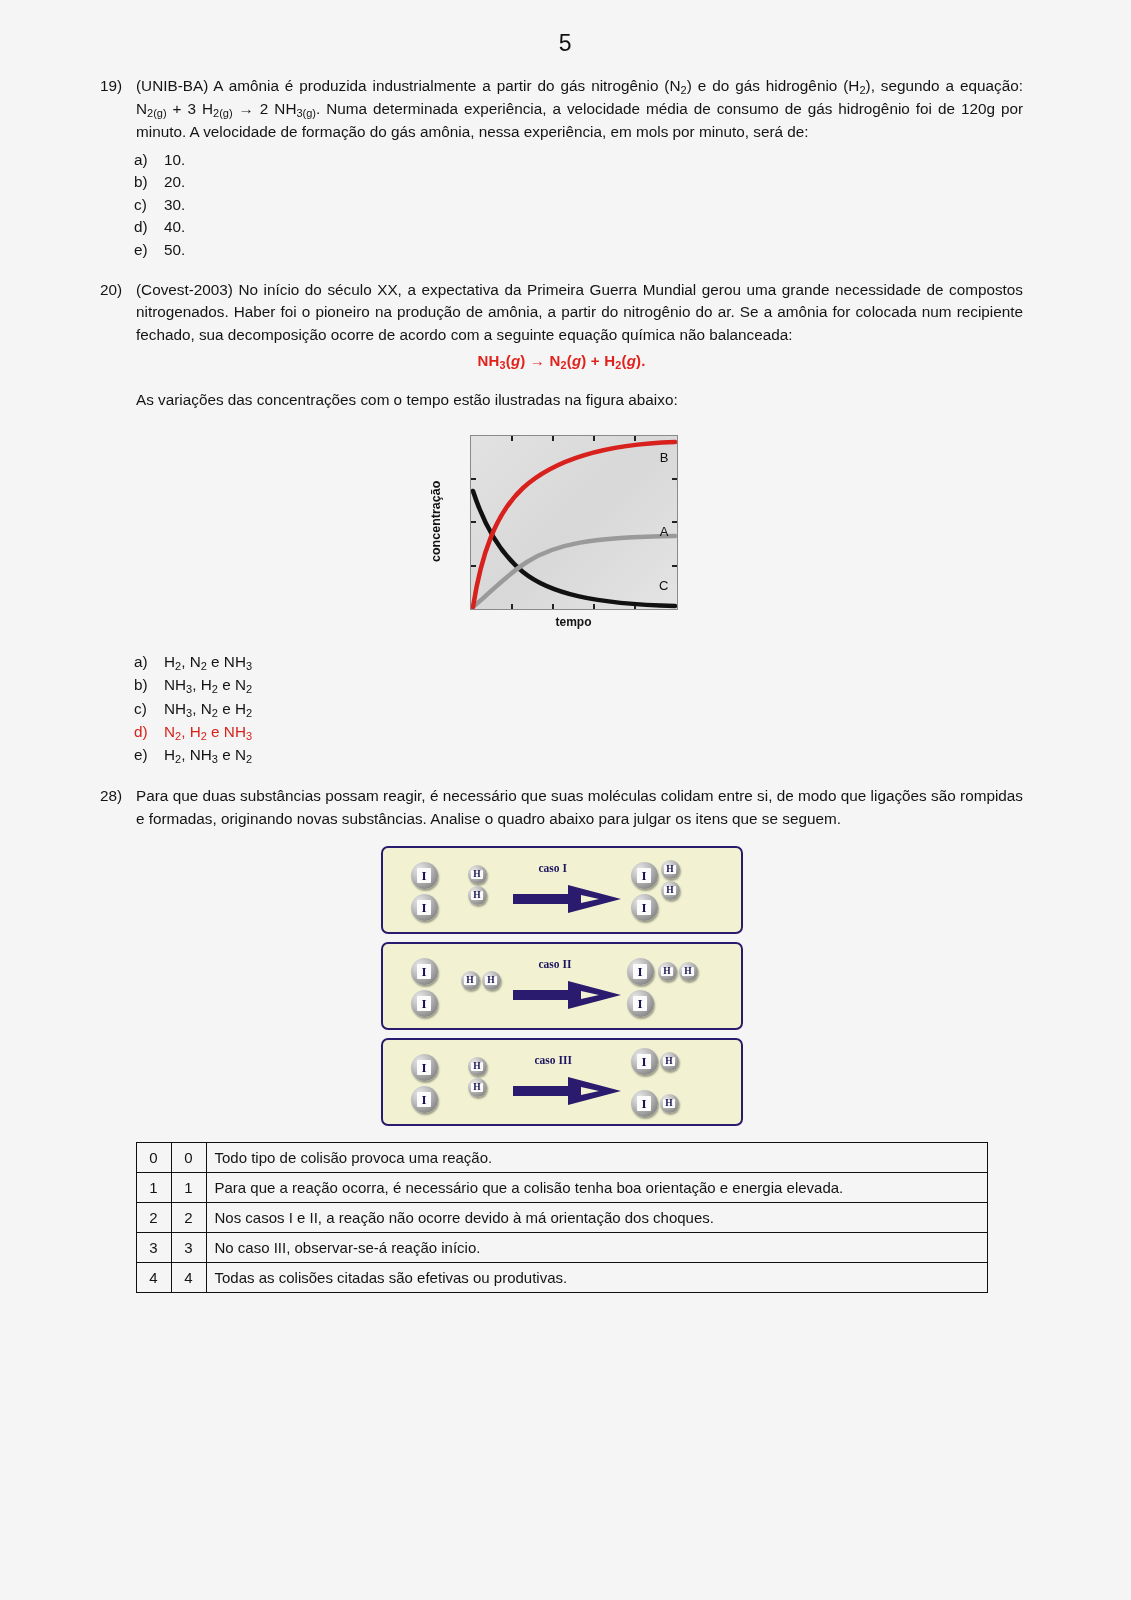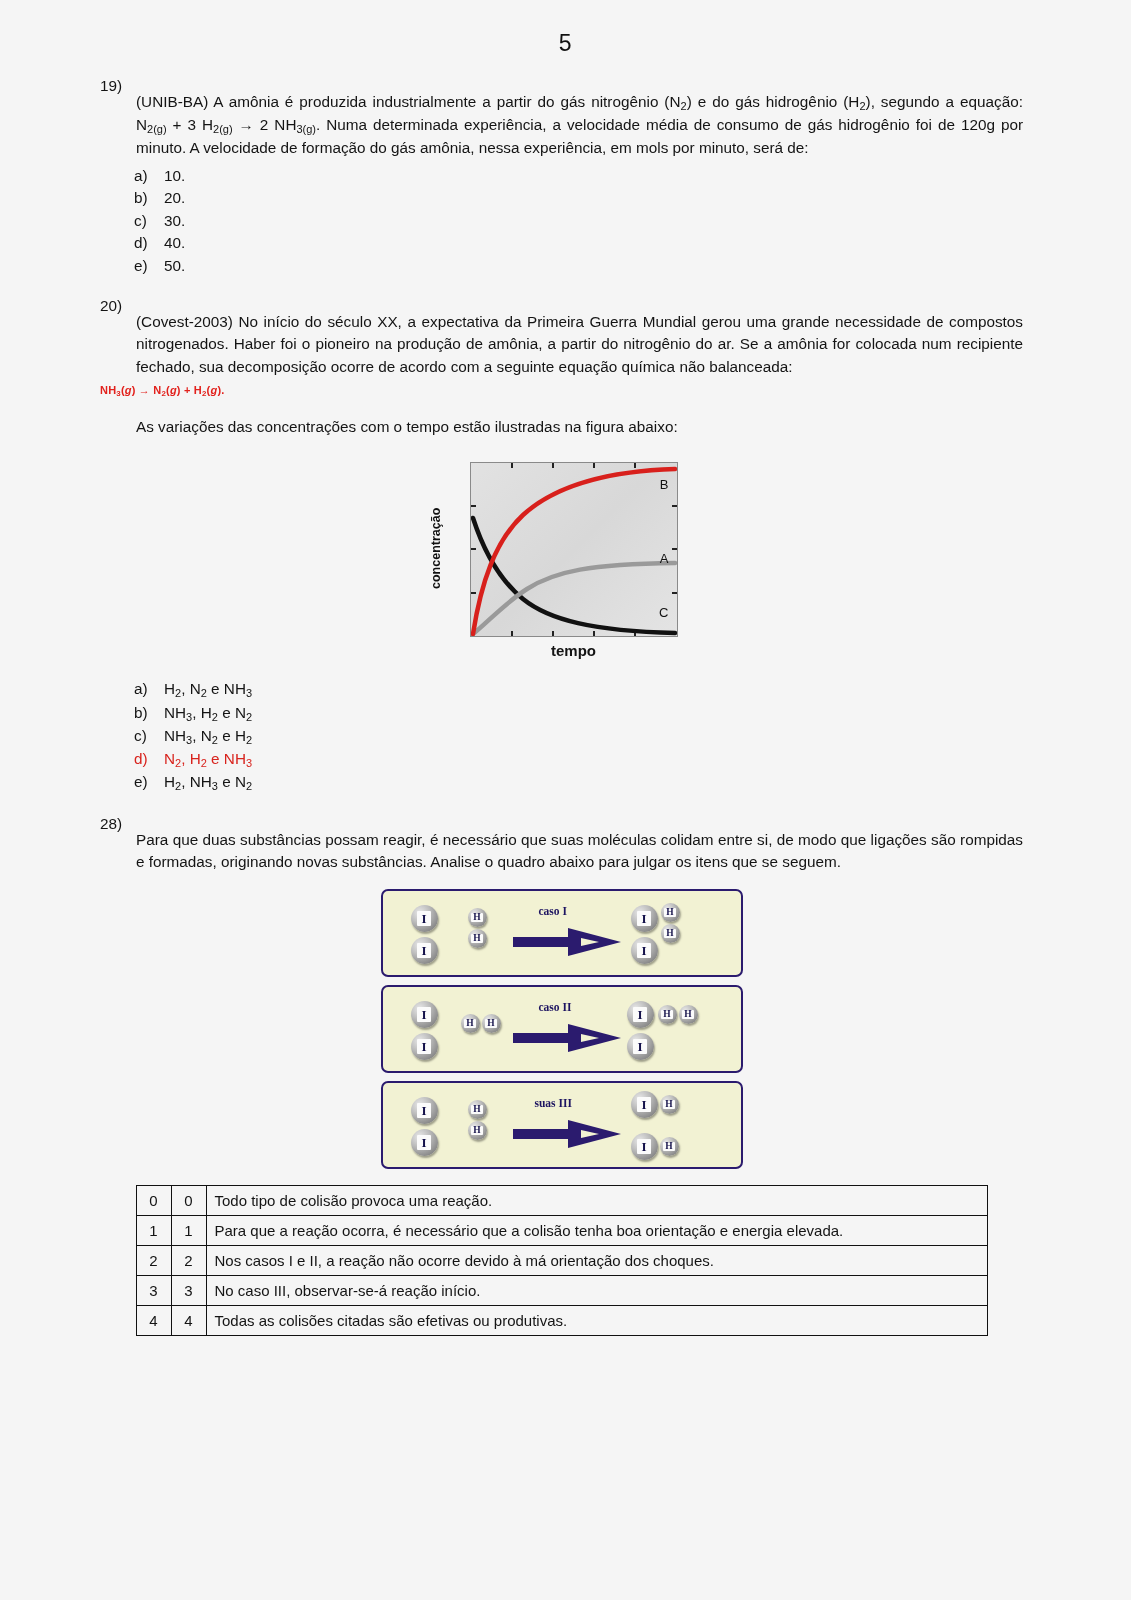--- a/index.html
+++ b/index.html
@@ -40,43 +40,42 @@
   }
   .q-num {
     width: 36px;
     flex: 0 0 36px;
     text-align: left;
     white-space: nowrap;
   }
   .q-body {
     flex: 1;
     text-align: justify;
-    margin-top: 16px;
   }
   sub { font-size: 0.72em; vertical-align: -0.28em; }
   .alts {
     margin-top: 5px;
     padding-left: 34px;
     font-size: 15.3px;
     line-height: 1.47;
   }
   .alt {
     display: flex;
   }
   .alt-letter {
     width: 30px;
     flex: 0 0 30px;
   }
   .alt-text { white-space: nowrap; }
   .answer { color: #d8231d; }
   .eq-line {
-    text-align: left;
+    text-align: center;
     color: #e2211c;
     font-weight: bold;
-    font-size: 11px;
+    font-size: 15px;
     margin-top: 6px;
     letter-spacing: 0.2px;
   }
   .eq-line i { font-style: italic; }
   .para {
     margin-top: 20px;
     padding-left: 36px;
     font-size: 15.3px;
   }
   .para2 {
@@ -124,21 +123,21 @@
     border: 1px solid #8a8a8a;
     box-sizing: border-box;
     overflow: visible;
   }
   .x-axis-label {
     position: absolute;
     left: 38px;
     top: 188px;
     width: 208px;
     text-align: center;
-    font-size: 15px;
+    font-size: 12px;
     font-weight: bold;
   }
   .curve-label {
     position: absolute;
     font-size: 13px;
     color: #111;
     font-family: "Liberation Sans", sans-serif;
   }
 
   
@@ -405,21 +404,21 @@
           </div>
         <div class="atom big" style="left:28px; top:46px;">
             <span class="sym">I</span>
           </div>
         <div class="atom small" style="left:85px; top:17px;">
             <span class="sym">H</span>
           </div>
         <div class="atom small" style="left:85px; top:38px;">
             <span class="sym">H</span>
           </div>
-        <span class="case-label" style="left:152px; top:14px;">suas III</span>
+        <span class="case-label" style="left:152px; top:14px;">caso III</span>
         <svg class="arrow-svg" style="left:130px; top:36px;" width="110" height="30" viewBox="0 0 110 30">
           <rect x="0" y="10" width="62" height="10" fill="#2b1b6e"></rect>
           <path d="M 55,1 L 108,15 L 55,29 Z" fill="#2b1b6e"></path>
           <path d="M 68,11 L 86,15 L 68,19 Z" fill="#f2f2d3"></path>
         </svg>
         <div class="atom big" style="left:248px; top:8px;">
             <span class="sym">I</span>
           </div>
         <div class="atom small" style="left:277px; top:12px;">
             <span class="sym">H</span>

